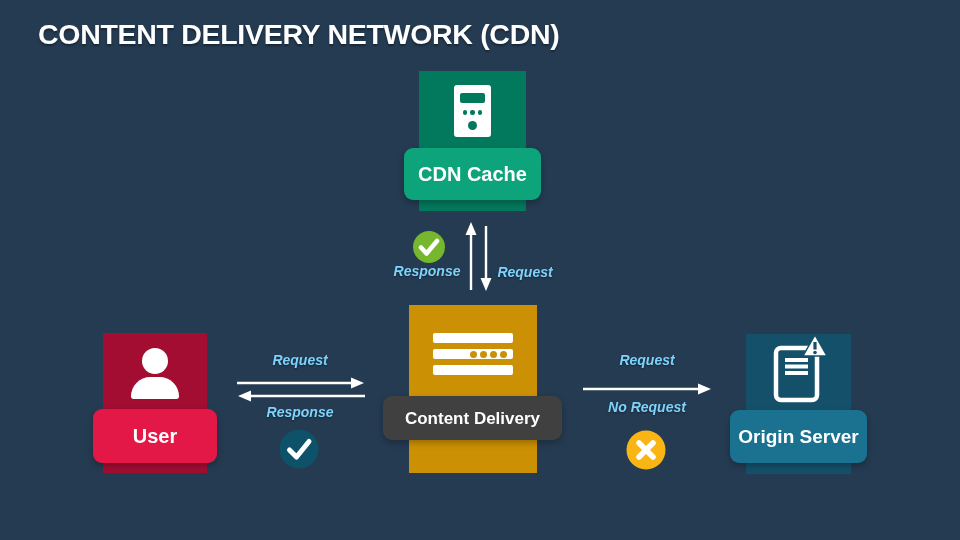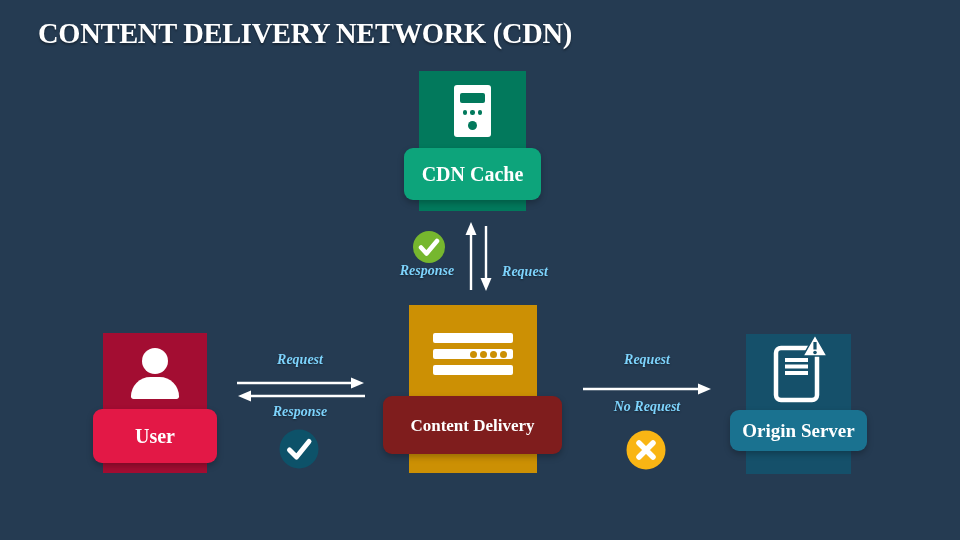--- a/index.html
+++ b/index.html
@@ -1,19 +1,19 @@
 <!DOCTYPE html>
 <html><head>
 <meta charset="utf-8">
 <style>
   html,body{margin:0;padding:0;background:#111;}
   .slide{
     position:relative;width:960px;height:540px;overflow:hidden;
     background:#253B52;
-    font-family:Liberation Serif, serif;
+    font-family:Liberation Sans, sans-serif;
     color:#fff;
   }
   .abs{position:absolute;}
   
   .title{
     position:absolute;left:38px;top:14px;margin:0;
     font-size:28.5px;line-height:40px;font-weight:800;letter-spacing:-0.3px;
     color:#fff;text-shadow:0 2px 2px rgba(0,0,0,.35);
     white-space:nowrap;
   }
@@ -23,23 +23,23 @@
   .sq-cdn{left:409px;top:305px;width:128px;height:168px;background:#CC9004;}
   .sq-user{left:103px;top:333px;width:104px;height:140px;background:#A30D32;}
   .sq-origin{left:746px;top:334px;width:105px;height:140px;background:#15506A;}
   
   .node-label{
     position:absolute;border-radius:9px;display:flex;flex-direction:column;
     align-items:center;justify-content:center;text-align:right;
     font-weight:700;color:#fff;box-shadow:0 3px 6px rgba(0,0,0,.25);
   }
   .lbl-cache{left:404px;top:148px;width:137px;height:52px;background:#0DA47B;font-size:20px;}
-  .lbl-cdn{left:383px;top:396px;width:179px;height:58px;background:#7f1d1d;font-size:17px;line-height:21px;}
+  .lbl-cdn{left:383px;top:396px;width:179px;height:44px;background:#404040;font-size:17px;line-height:21px;}
   .lbl-user{left:93px;top:409px;width:124px;height:54px;background:#E31846;font-size:20px;}
-  .lbl-origin{left:730px;top:410px;width:137px;height:41px;background:#1A7290;font-size:19px;}
+  .lbl-origin{left:730px;top:410px;width:137px;height:53px;background:#1A7290;font-size:19px;}
   
   .cache-icon{position:absolute;left:454px;top:85px;width:37px;height:52px;background:#fff;border-radius:3px;}
   .cache-screen{position:absolute;left:6px;top:8px;width:25px;height:10px;background:#02795C;border-radius:2px;}
   .cache-dots{position:absolute;left:0;top:25px;width:37px;display:flex;justify-content:center;gap:3px;}
   .cache-dots i{width:4.5px;height:4.5px;border-radius:50%;background:#02795C;}
   .cache-knob{position:absolute;left:14px;top:36px;width:9px;height:9px;border-radius:50%;background:#02795C;}
   
   .stack-icon{position:absolute;left:433px;top:333px;width:80px;}
   .stack-bar{position:relative;width:80px;height:10px;background:#fff;border-radius:2px;margin-bottom:6px;}
   .stack-dots{position:absolute;right:6px;top:1.5px;display:flex;gap:3px;}

